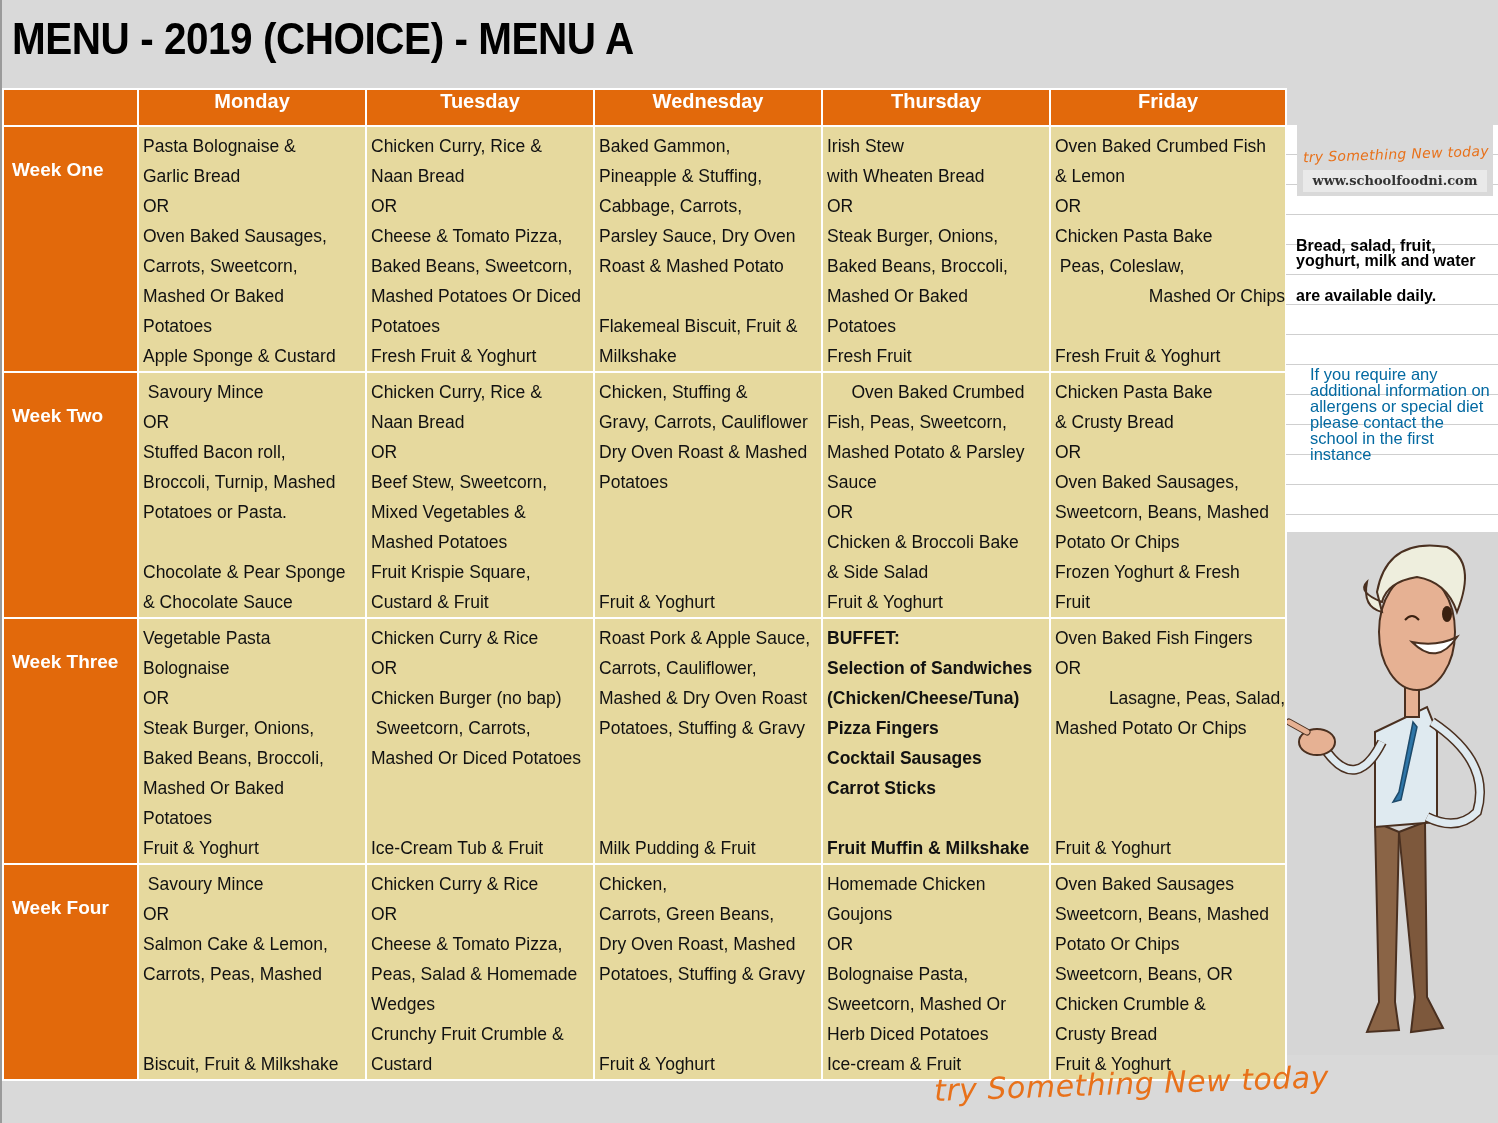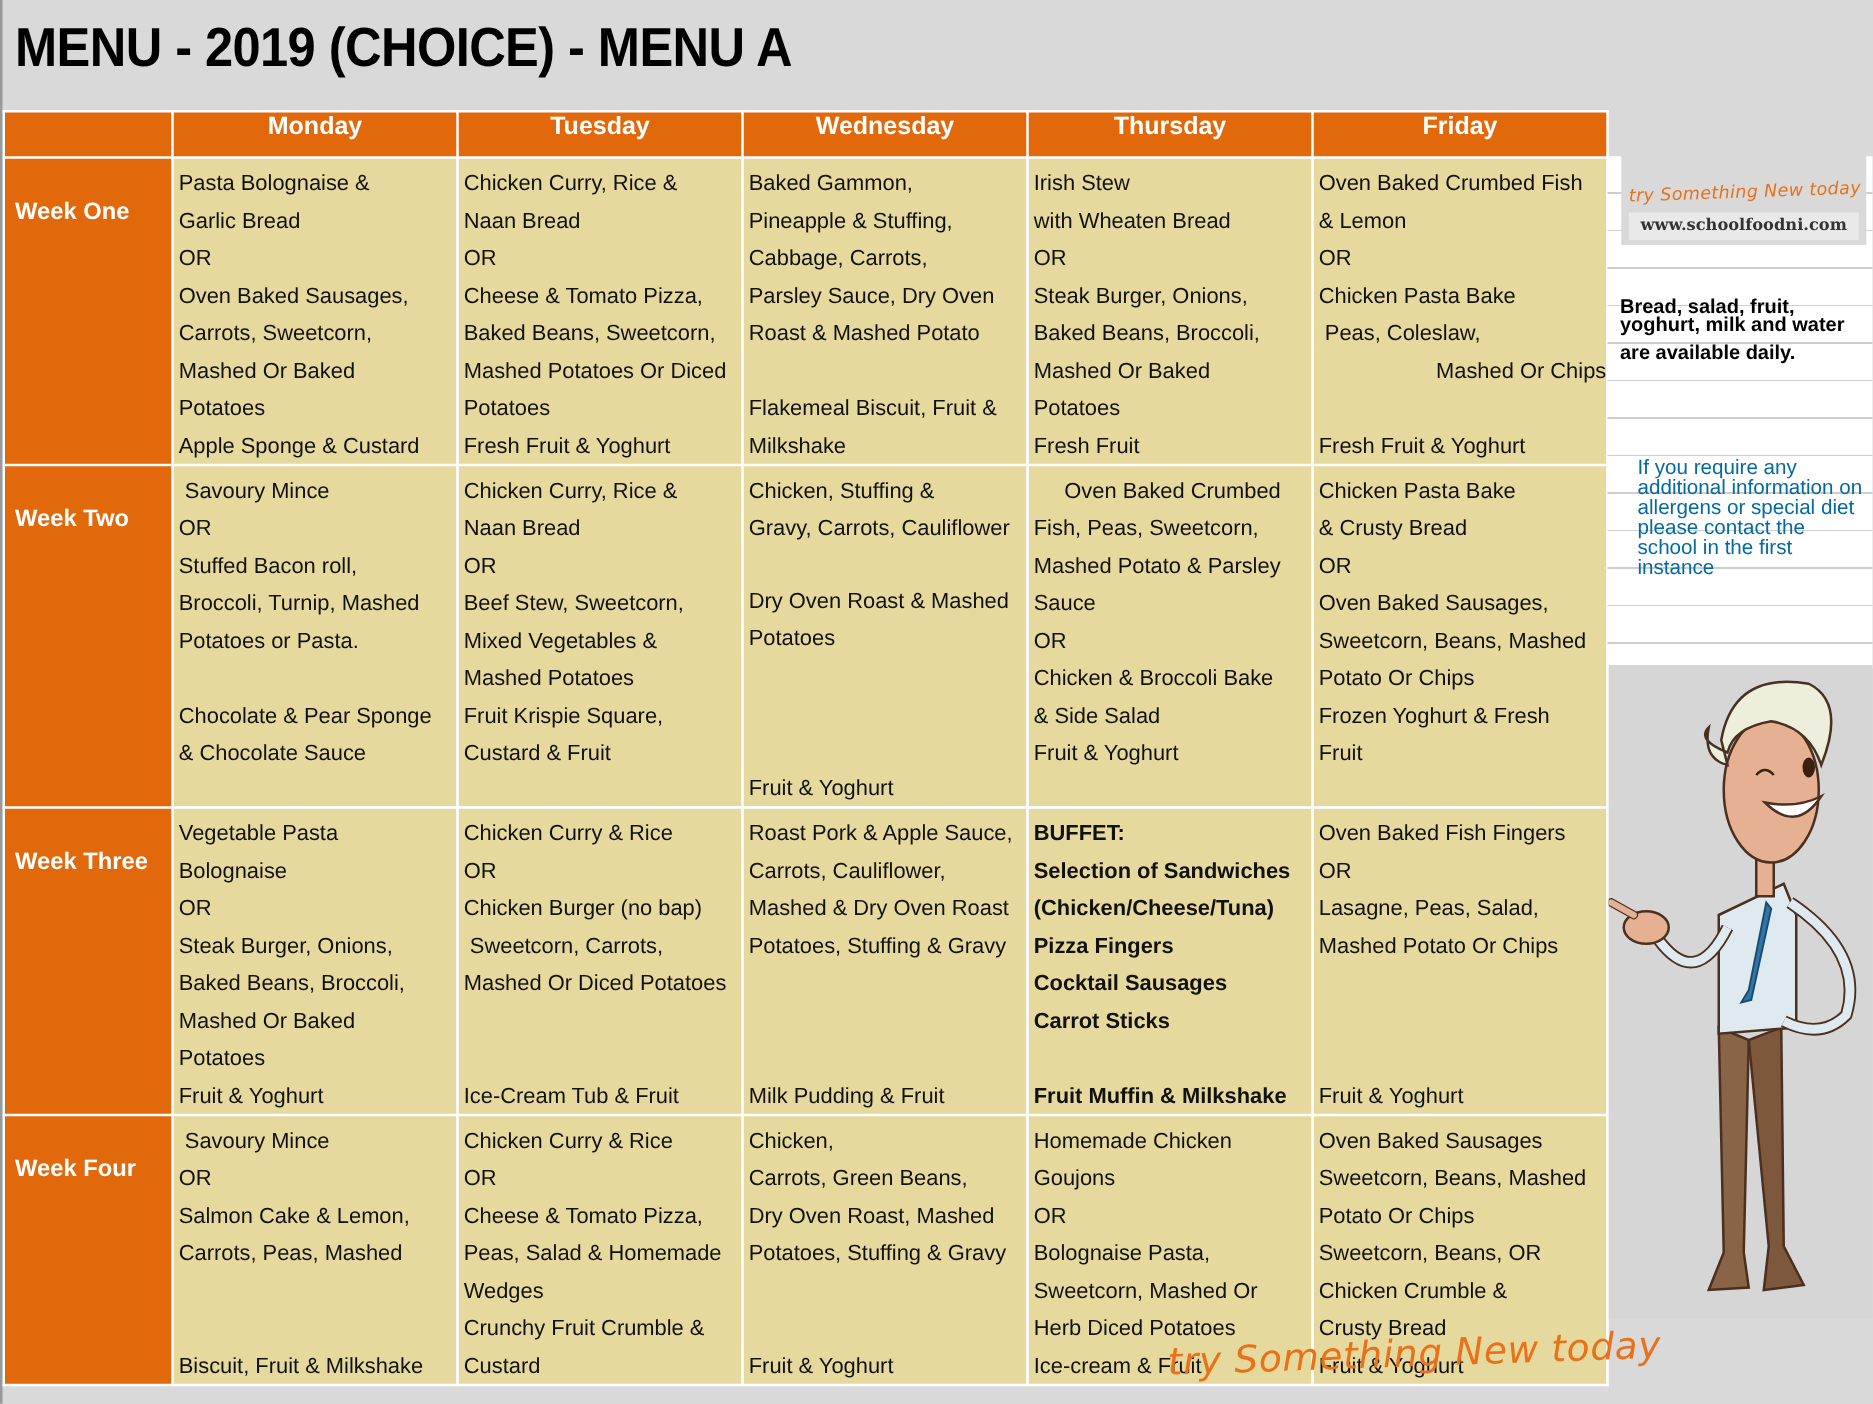--- a/index.html
+++ b/index.html
@@ -72,21 +72,21 @@
   .logo .url {
     position: absolute; left: 6px; top: 134px; width: 184px; height: 22px;
     background: #e9e9e9; text-align: center;
     font-family: "DejaVu Serif", serif; font-weight: 700; font-size: 13px;
     color: #333; line-height: 22px;
   }
   .daily-note {
     position: absolute; left: 1294px; top: 238px; width: 190px;
     font-weight: 700; font-size: 16px; line-height: 15px; color: #000;
   }
-  .daily-note .l2 { display: block; margin-top: 7px; }
+  .daily-note .l2 { display: block; margin-top: 20px; }
   .allergen-note {
     position: absolute; left: 1308px; top: 366px; width: 185px;
     font-size: 16.5px; line-height: 16px; color: #0369a1;
   }
   .character {
     position: absolute; left: 1285px; top: 532px; width: 213px; height: 523px;
     background: #d6d6d6;
   }
   .footer-tagline {
     position: absolute; left: 932px; top: 1066px;
@@ -191,21 +191,21 @@
           <span class="ln" style="white-space: pre;">OR</span>
           <span class="ln" style="white-space: pre;">Beef Stew, Sweetcorn,</span>
           <span class="ln" style="white-space: pre;">Mixed Vegetables &amp;</span>
           <span class="ln" style="white-space: pre;">Mashed Potatoes</span>
           <span class="ln" style="white-space: pre;">Fruit Krispie Square,</span>
           <span class="ln" style="white-space: pre;">Custard &amp; Fruit</span>
         </td>
         <td class="cell">
           <span class="ln" style="white-space: pre;">Chicken, Stuffing &amp;</span>
           <span class="ln" style="white-space: pre;">Gravy, Carrots, Cauliflower</span>
-          <span class="ln" style="white-space: pre; margin-top: 28px;">Dry Oven Roast &amp; Mashed</span>
+          <span class="ln" style="white-space: pre;">Dry Oven Roast &amp; Mashed</span>
           <span class="ln" style="white-space: pre;">Potatoes</span>
           <span class="ln" style="white-space: pre;"></span>
           <span class="ln" style="white-space: pre;"></span>
           <span class="ln" style="white-space: pre;"></span>
           <span class="ln" style="white-space: pre;">Fruit &amp; Yoghurt</span>
         </td>
         <td class="cell">
           <span class="ln" style="white-space: pre; text-align: center;">Oven Baked Crumbed</span>
           <span class="ln" style="white-space: pre;">Fish, Peas, Sweetcorn,</span>
           <span class="ln" style="white-space: pre;">Mashed Potato &amp; Parsley</span>
@@ -264,21 +264,21 @@
           <span class="ln" style="white-space: pre;">(Chicken/Cheese/Tuna)</span>
           <span class="ln" style="white-space: pre;">Pizza Fingers</span>
           <span class="ln" style="white-space: pre;">Cocktail Sausages</span>
           <span class="ln" style="white-space: pre;">Carrot Sticks</span>
           <span class="ln" style="white-space: pre;"></span>
           <span class="ln" style="white-space: pre;">Fruit Muffin &amp; Milkshake</span>
         </td>
         <td class="cell">
           <span class="ln" style="white-space: pre;">Oven Baked Fish Fingers</span>
           <span class="ln" style="white-space: pre;">OR</span>
-          <span class="ln" style="white-space: pre;">Lasagne, Peas, Salad,</span>
+          <span class="ln" style="white-space: pre; text-align: right;">Lasagne, Peas, Salad,</span>
           <span class="ln" style="white-space: pre;">Mashed Potato Or Chips</span>
           <span class="ln" style="white-space: pre;"></span>
           <span class="ln" style="white-space: pre;"></span>
           <span class="ln" style="white-space: pre;"></span>
           <span class="ln" style="white-space: pre;">Fruit &amp; Yoghurt</span>
         </td>
       </tr>
       <tr class="row4">
         <td class="week-label">Week Four</td>
         <td class="cell">

